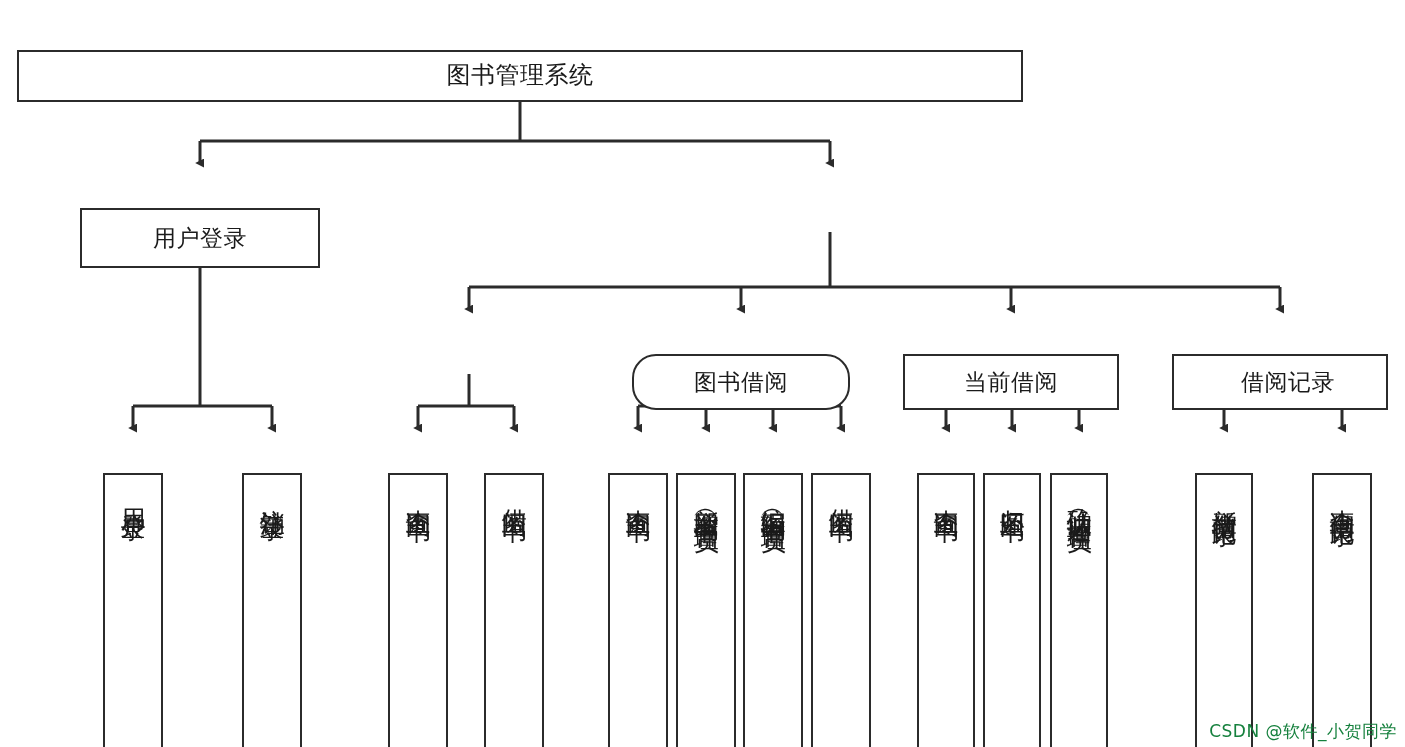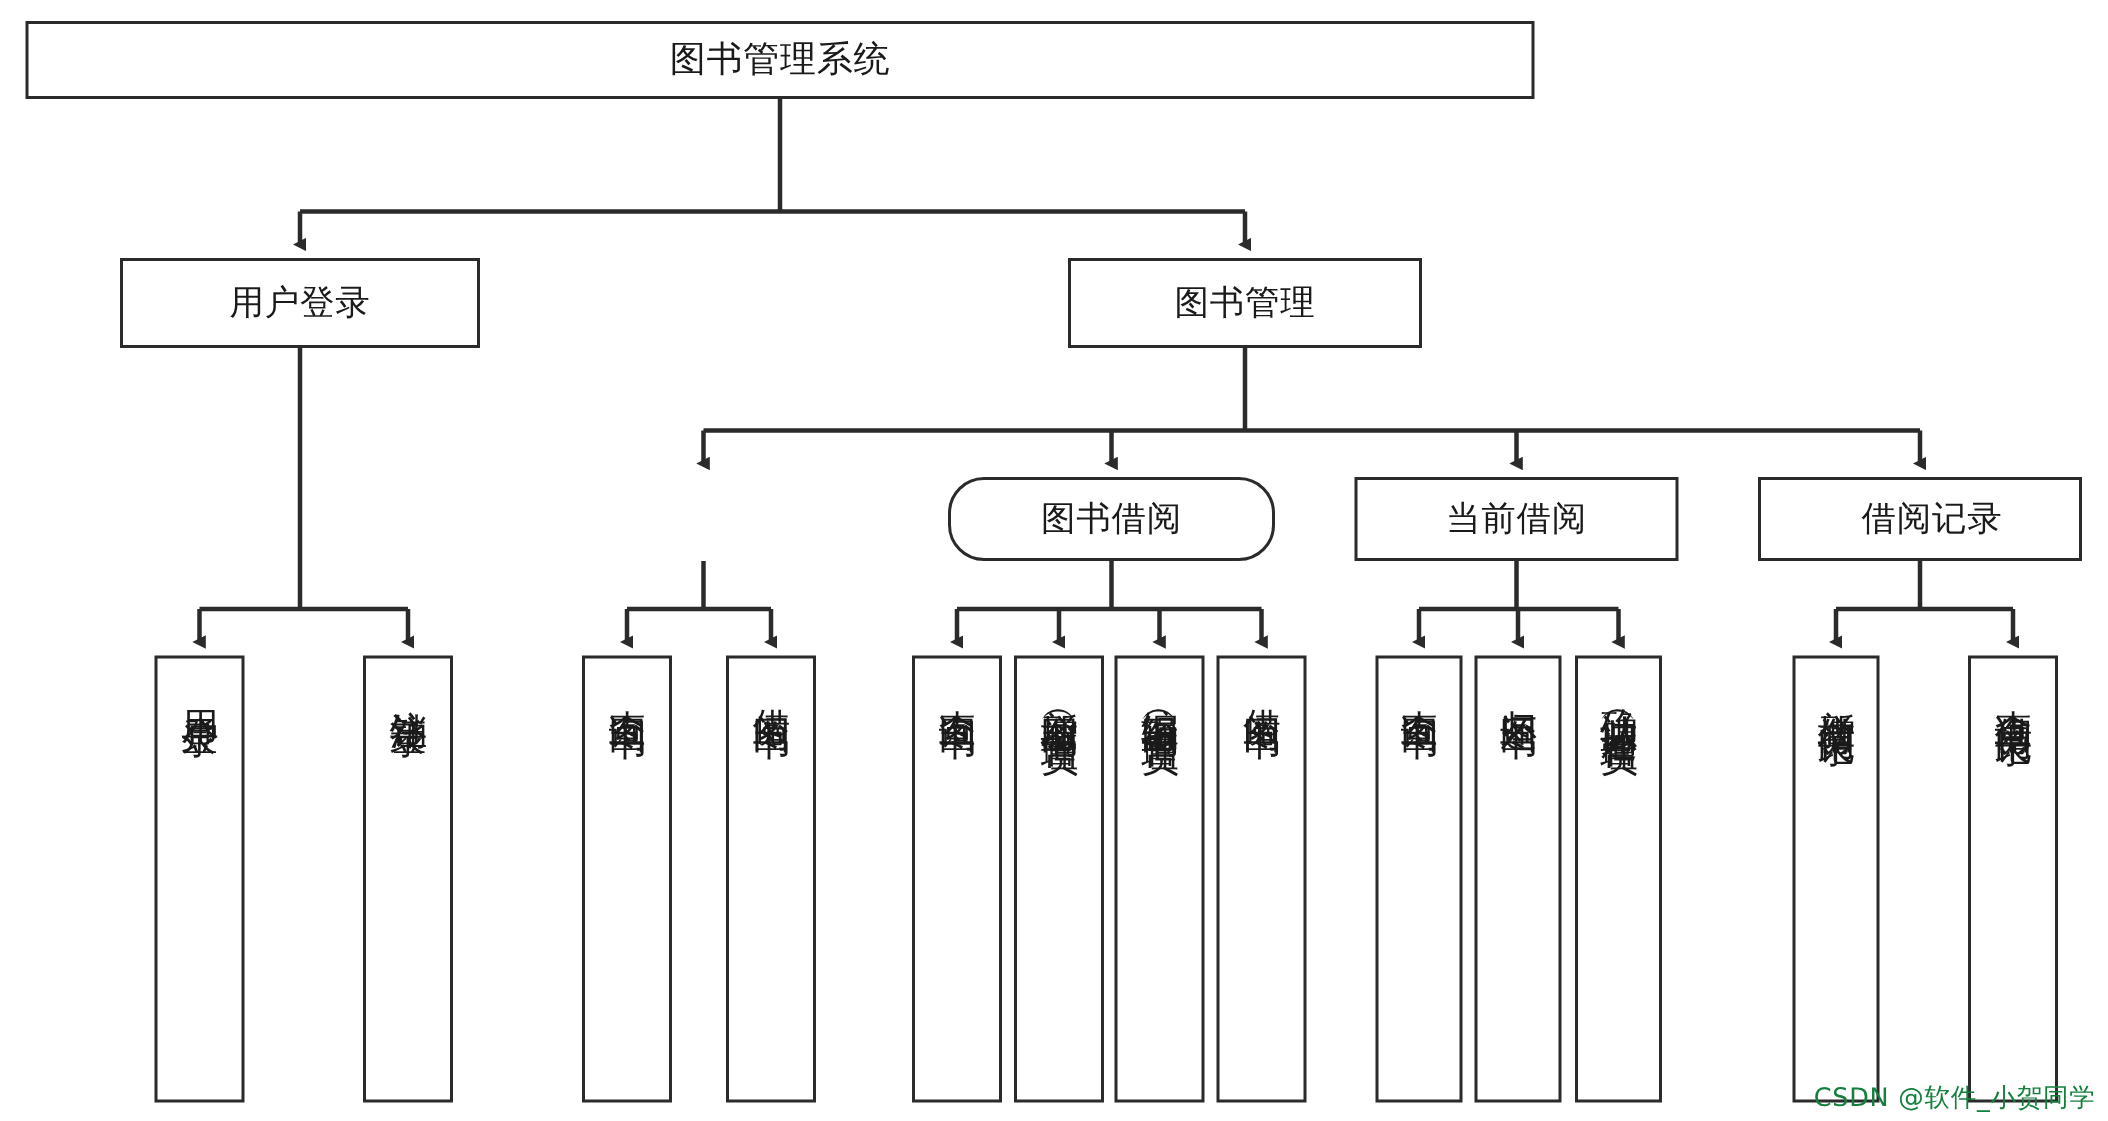--- a/index.html
+++ b/index.html
@@ -28,20 +28,21 @@
   }
   .node {
     position: absolute;
     box-sizing: border-box;
     background: #ffffff;
     border: 2px solid #2b2b2b;
     display: flex;
     align-items: center;
     justify-content: center;
     color: #1a1a1a;
+    margin-top: 36px;
   }
   .node-label {
     display: block;
     text-align: center;
     line-height: 1.16;
     white-space: pre;
   }
   
   .node.horiz .node-label {
     font-size: 23px;
@@ -122,23 +123,20 @@
       </g>
   </svg>
 
   <div class="node root horiz" style="left: 17px; top: 14px; width: 1006px; height: 52px;">
     <span class="node-label">图书管理系统</span>
   </div>
 
   <div class="node horiz" style="left: 80px; top: 172px; width: 240px; height: 60px;">
     <span class="node-label">用户登录</span>
   </div>
-  <div class="node horiz" style="left: 712px; top: 172px; width: 236px; height: 60px;">
-    <span class="node-label">图书管理</span>
-  </div>
 
   <div class="node horiz" style="left: 632px; top: 318px; width: 218px; height: 56px; border-radius: 24px;">
     <span class="node-label">图书借阅</span>
   </div>
   <div class="node horiz" style="left: 903px; top: 318px; width: 216px; height: 56px;">
     <span class="node-label">当前借阅</span>
   </div>
   <div class="node horiz" style="left: 1172px; top: 318px; width: 216px; height: 56px; padding-left: 16px;">
     <span class="node-label">借阅记录</span>
   </div>

